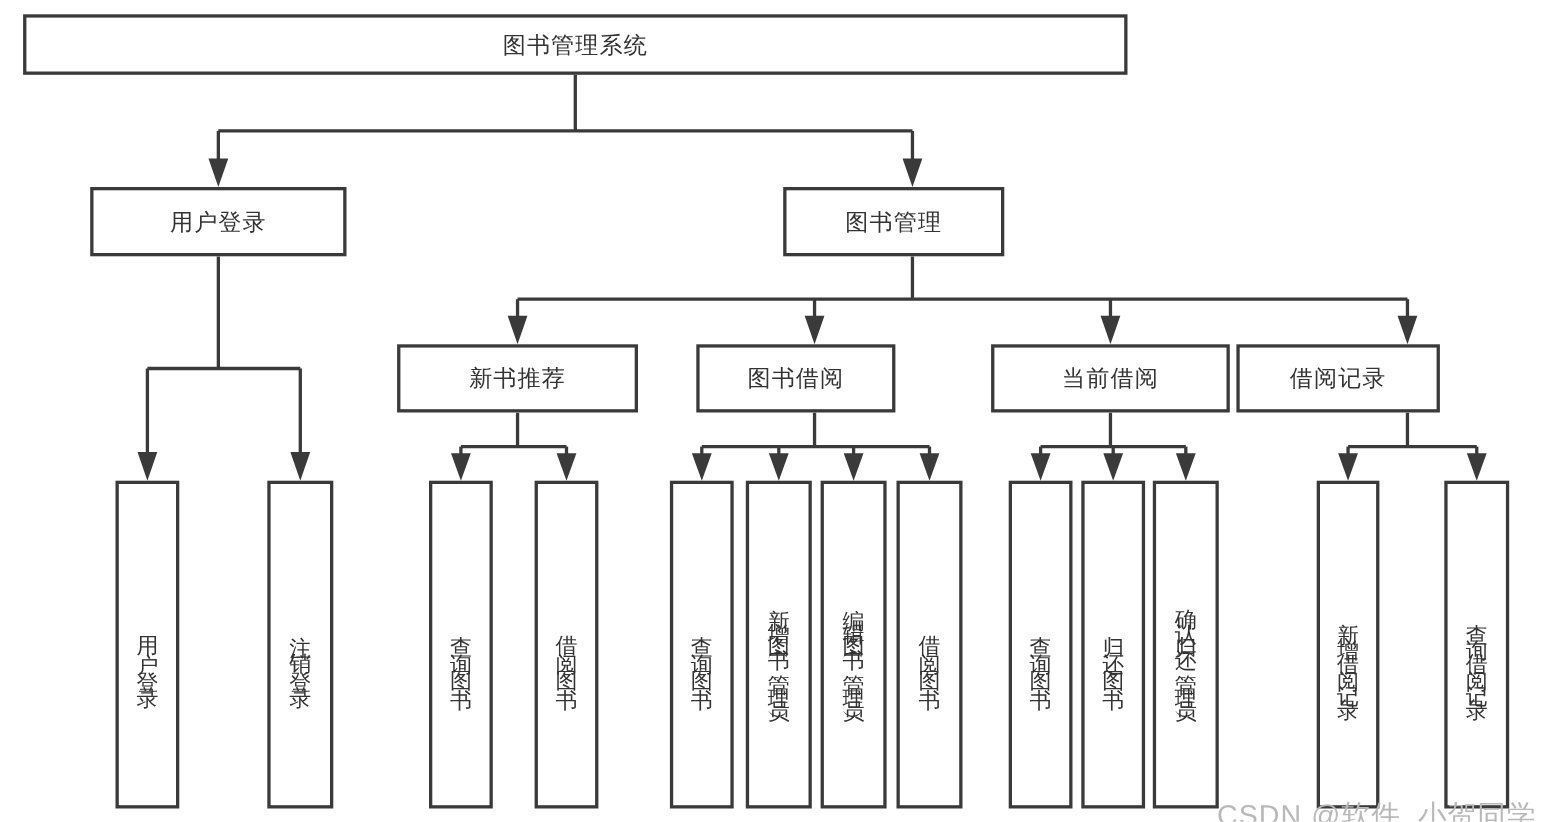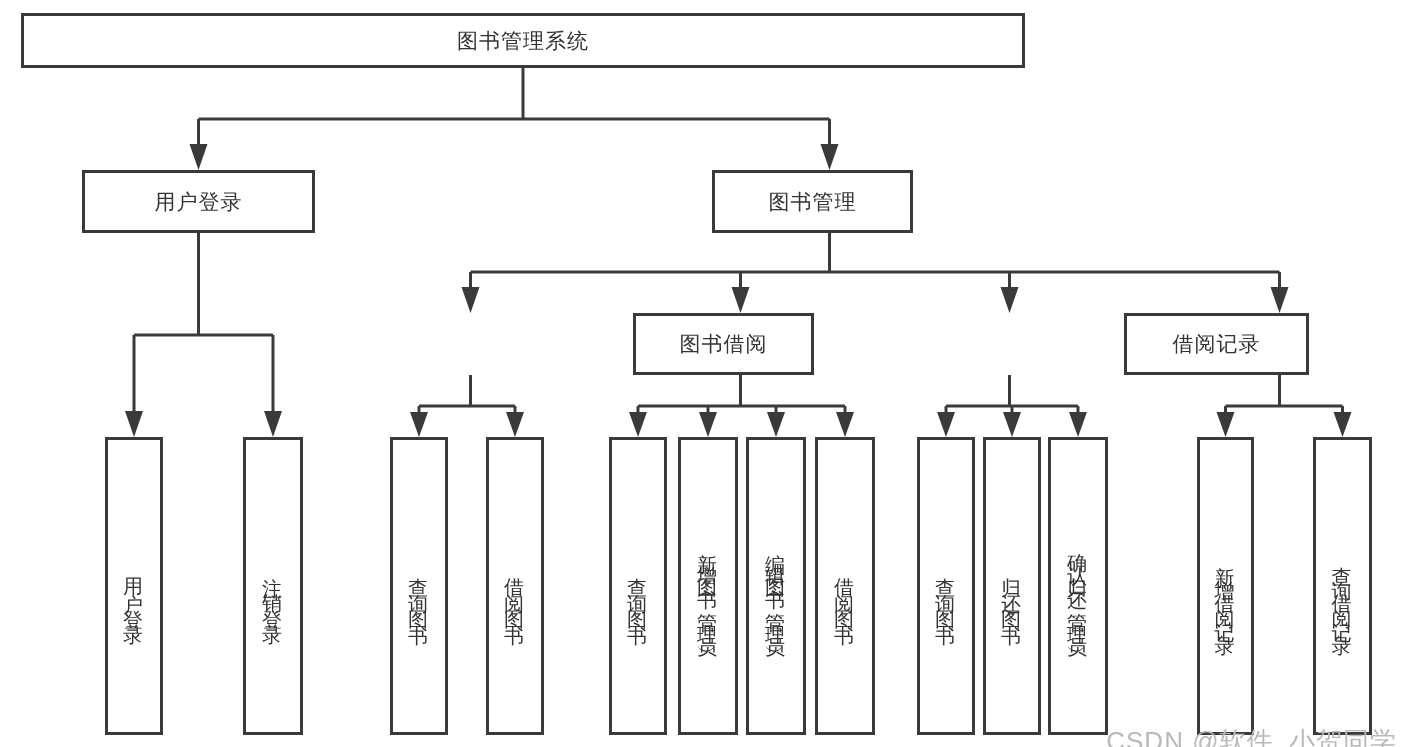--- a/index.html
+++ b/index.html
@@ -144,23 +144,29 @@
     <span>图书管理系统</span>
   </div>
 
   <div class="node l2a">
     <span>用户登录</span>
   </div>
   <div class="node l2b">
     <span>图书管理</span>
   </div>
 
+  <div class="node l3 l3a">
+    <span>新书推荐</span>
+  </div>
   <div class="node l3 l3b">
     <span>图书借阅</span>
   </div>
+  <div class="node l3 l3c">
+    <span>当前借阅</span>
+  </div>
   <div class="node l3 l3d">
     <span>借阅记录</span>
   </div>
 
   <div class="leaf ls4 g1a">
     <span>用户登录</span>
   </div>
   <div class="leaf ls4 g1b">
     <span>注销登录</span>
   </div>

